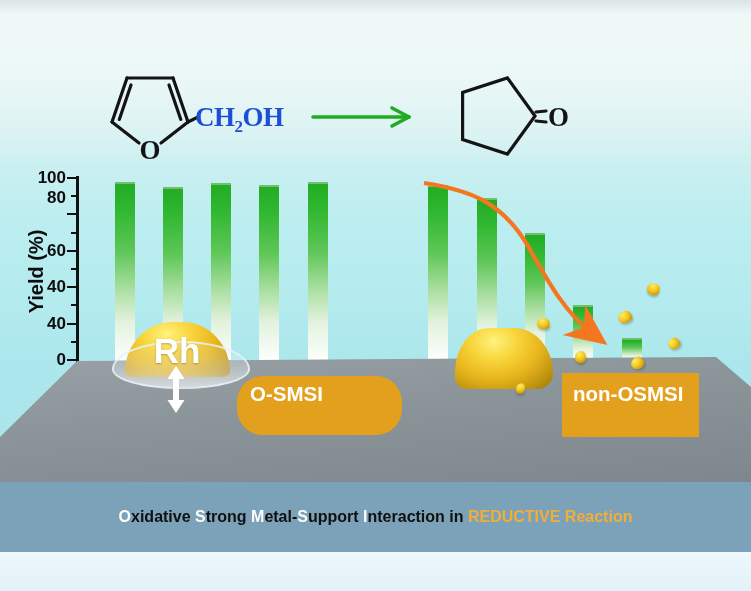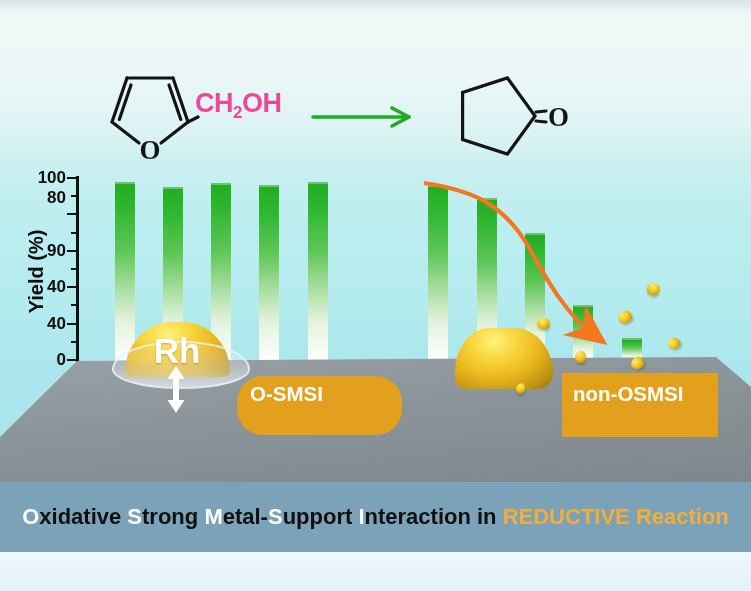--- a/index.html
+++ b/index.html
@@ -48,39 +48,39 @@
   
   .nugget{position:absolute;z-index:6;
       background:radial-gradient(circle at 35% 30%,#ffec6e,#f3c61e 45%,#c89a08 78%,#9a7a05);
       border-radius:60% 40% 55% 45% / 55% 60% 40% 50%;
       box-shadow:1px 2px 2px rgba(70,70,30,.3);}
   
   #overlay{position:absolute;left:0;top:0;z-index:7;pointer-events:none;}
   .atom{font-family:"Liberation Serif","DejaVu Serif",serif;font-weight:bold;
       font-size:27px;fill:#141414;}
   
-  .ch2oh{position:absolute;left:195px;top:88px;z-index:7;color:#ec4899;
-      font-family:Liberation Sans, sans-serif;font-weight:bold;
+  .ch2oh{position:absolute;left:195px;top:102px;z-index:7;color:#1d4ed8;
+      font-family:Liberation Serif, serif;font-weight:bold;
       font-size:27px;letter-spacing:-.5px;}
   .ch2oh sub{font-size:17px;}
   .rh-label{position:absolute;left:149px;top:331px;width:56px;z-index:7;
       text-align:center;color:#fff;font-size:35px;font-weight:bold;
       text-shadow:0 1px 2px rgba(90,70,0,.4);}
   .hap-label{position:absolute;left:52px;top:411px;z-index:7;color:#f4f6f7;
       font-size:23px;font-weight:bold;text-shadow:0 1px 2px rgba(60,70,75,.5);}
   .obox{position:absolute;z-index:7;background:var(--box-orange,#e3a01c);
       color:#fff;font-weight:bold;font-size:20.5px;line-height:1.28;
       box-sizing:border-box;}
   .obox-left{left:237px;top:376px;width:165px;height:59px;padding:5px 0 0 13px;border-radius:26px;}
-  .obox-right{left:562px;top:373px;width:156px;height:64px;padding:8px 0 0 11px;}
+  .obox-right{left:562px;top:373px;width:137px;height:64px;padding:8px 0 0 11px;}
   
   .banner{position:absolute;left:0;top:482px;width:751px;height:70px;z-index:8;
       background:var(--banner-bg,#7ba2b8);display:flex;align-items:center;
       justify-content:center;}
-  #banner-text{font-size:22px;font-weight:bold;white-space:nowrap;}
+  #banner-text{font-size:16px;font-weight:bold;white-space:nowrap;}
   .seg-white{color:#fdfdfd;}
   .seg-black{color:#101010;}
   .seg-orange{color:var(--banner-orange,#f2ae38);}
 </style>
 </head>
 <body>
 
 <div id="canvas">
   <div class="bg"></div>
 
@@ -99,21 +99,21 @@
 
   <div id="axis">
     <div class="axis-line"></div>
     <div class="ylabel">Yield (%)</div>
   <div class="tick-label" style="top: 350px;">0</div>
       <div class="tick major" style="top: 359px;"></div>
       <div class="tick-label" style="top: 314px;">40</div>
       <div class="tick major" style="top: 323px;"></div>
       <div class="tick-label" style="top: 277px;">40</div>
       <div class="tick major" style="top: 286px;"></div>
-      <div class="tick-label" style="top: 241px;">90</div>
+      <div class="tick-label" style="top: 241px;">60</div>
       <div class="tick major" style="top: 250px;"></div>
       <div class="tick-label" style="top: 188px;">80</div>
       <div class="tick major" style="top: 213px;"></div>
       <div class="tick-label" style="top: 168px;">100</div>
       <div class="tick major" style="top: 177px;"></div>
       <div class="tick minor" style="top: 341px;"></div>
       <div class="tick minor" style="top: 304px;"></div>
       <div class="tick minor" style="top: 268px;"></div>
       <div class="tick minor" style="top: 232px;"></div>
       <div class="tick minor" style="top: 195px;"></div>

